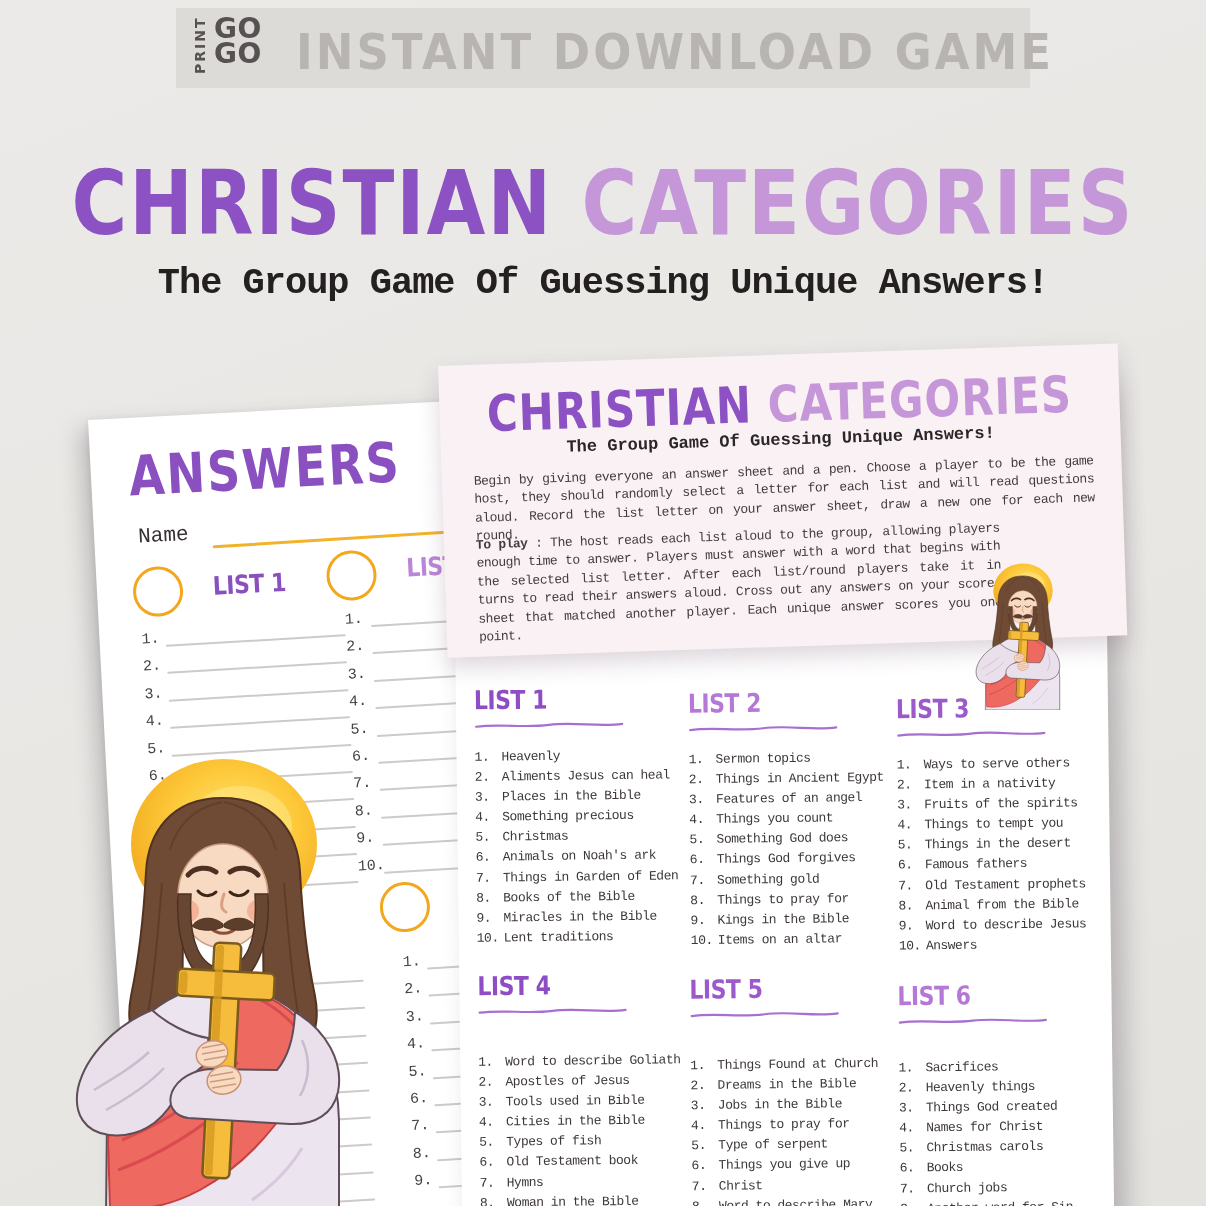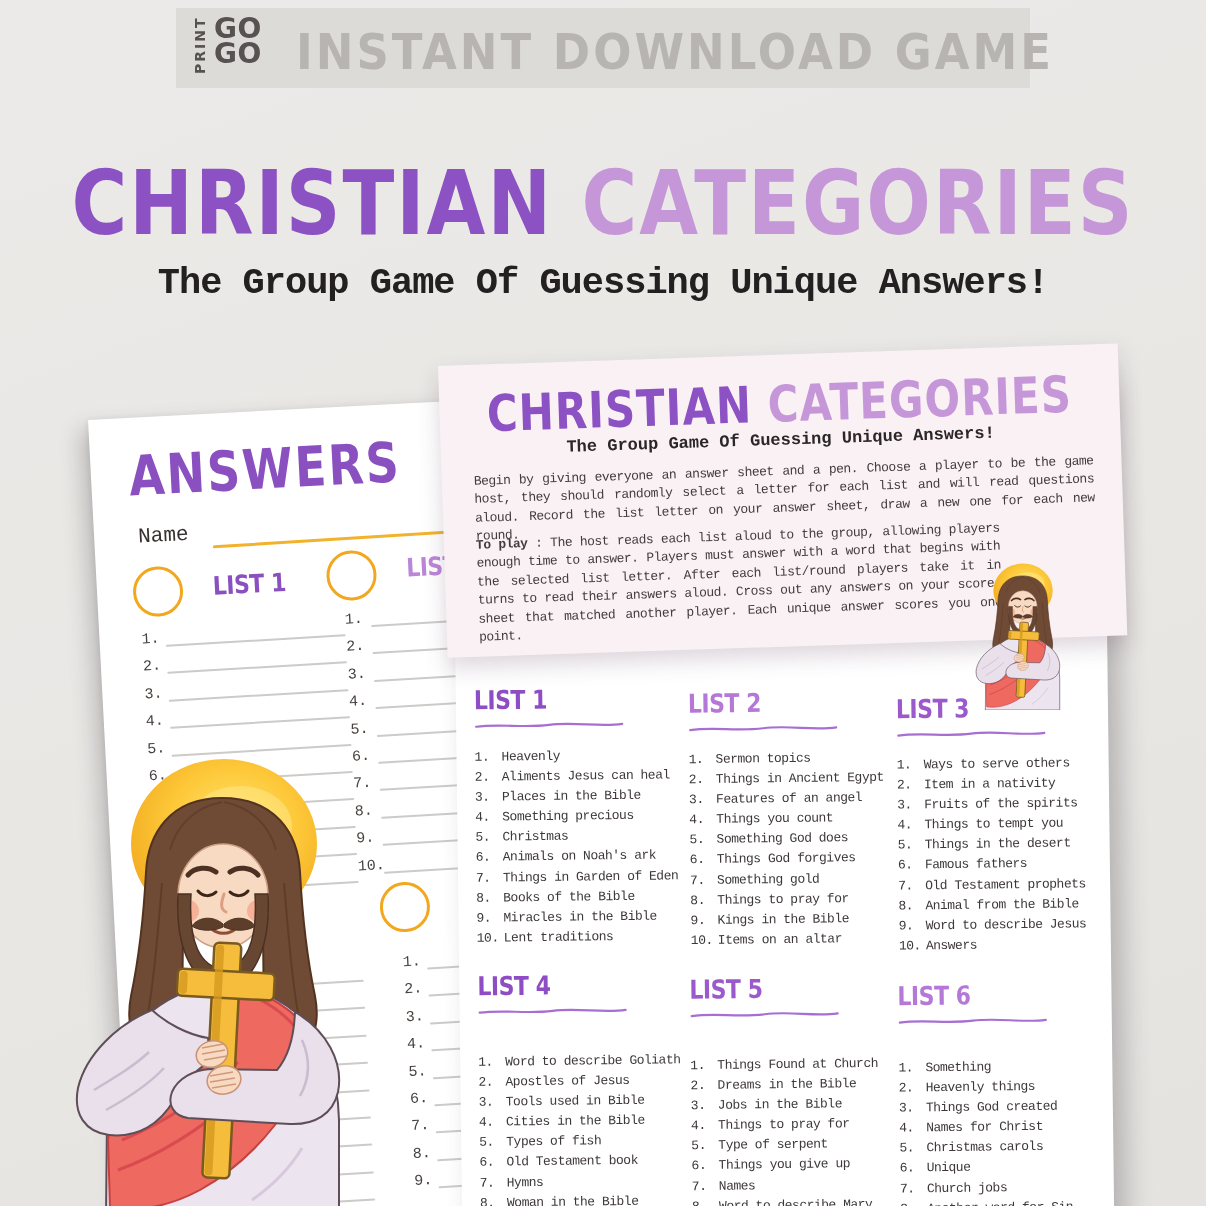--- a/index.html
+++ b/index.html
@@ -487,57 +487,57 @@
             <li class="list-item">
               <span class="li-num">5.</span>
               <span>Type of serpent</span>
             </li>
             <li class="list-item">
               <span class="li-num">6.</span>
               <span>Things you give up</span>
             </li>
             <li class="list-item">
               <span class="li-num">7.</span>
-              <span>Names</span>
+              <span>Christ</span>
             </li>
             <li class="list-item">
               <span class="li-num">8.</span>
               <span>Word to describe Mary</span>
             </li>
           </ul>
         </div>
         <div class="list-block" style="left: 438px; top: 601px;">
           <div class="list-hdr hdr-light">LIST 6</div>
           <div style="margin-top: 4px;"><svg width="150" height="7" viewBox="0 0 150 7">
               <path d="M2,4 C25,1 50,6 75,3 C100,0 125,6 148,3" fill="none" stroke="#a76fd2" stroke-width="2.2" stroke-linecap="round"></path>
             </svg></div>
           <ul class="list-items" style="margin-top: 29px;">
             <li class="list-item">
               <span class="li-num">1.</span>
-              <span>Something</span>
+              <span>Sacrifices</span>
             </li>
             <li class="list-item">
               <span class="li-num">2.</span>
               <span>Heavenly things</span>
             </li>
             <li class="list-item">
               <span class="li-num">3.</span>
               <span>Things God created</span>
             </li>
             <li class="list-item">
               <span class="li-num">4.</span>
               <span>Names for Christ</span>
             </li>
             <li class="list-item">
               <span class="li-num">5.</span>
               <span>Christmas carols</span>
             </li>
             <li class="list-item">
               <span class="li-num">6.</span>
-              <span>Unique</span>
+              <span>Books</span>
             </li>
             <li class="list-item">
               <span class="li-num">7.</span>
               <span>Church jobs</span>
             </li>
             <li class="list-item">
               <span class="li-num">8.</span>
               <span>Another word for Sin</span>
             </li>
           </ul>

